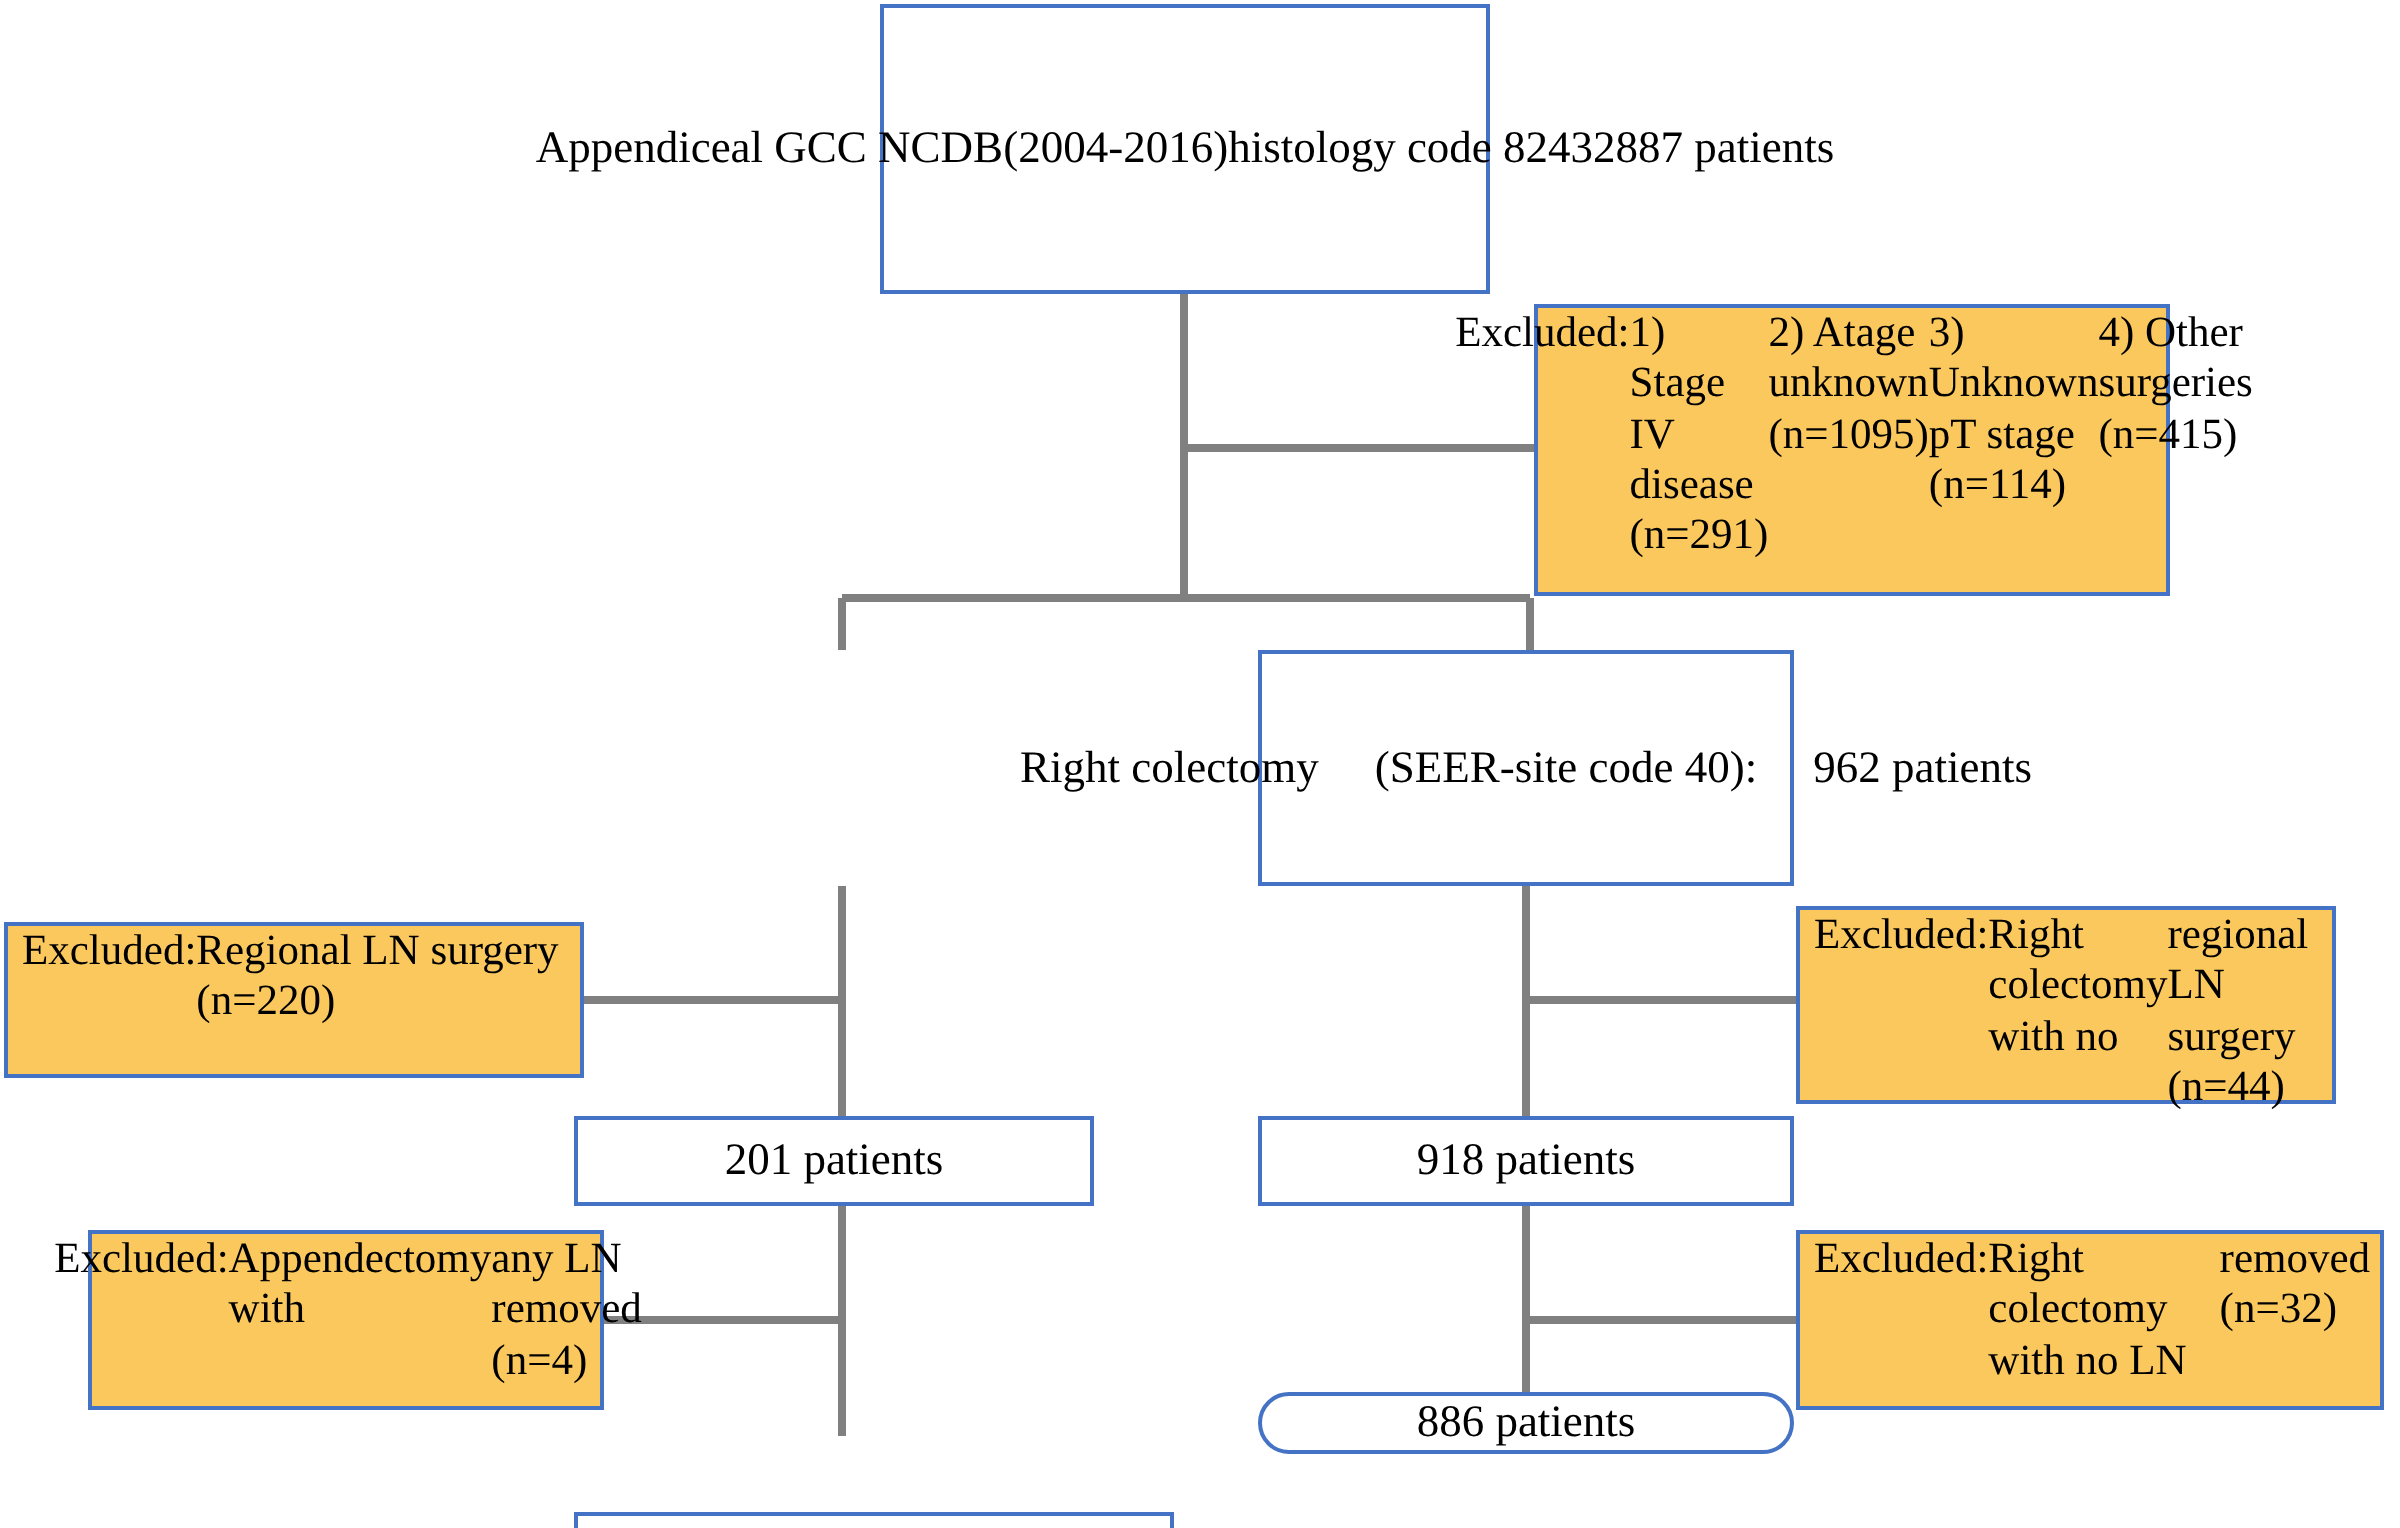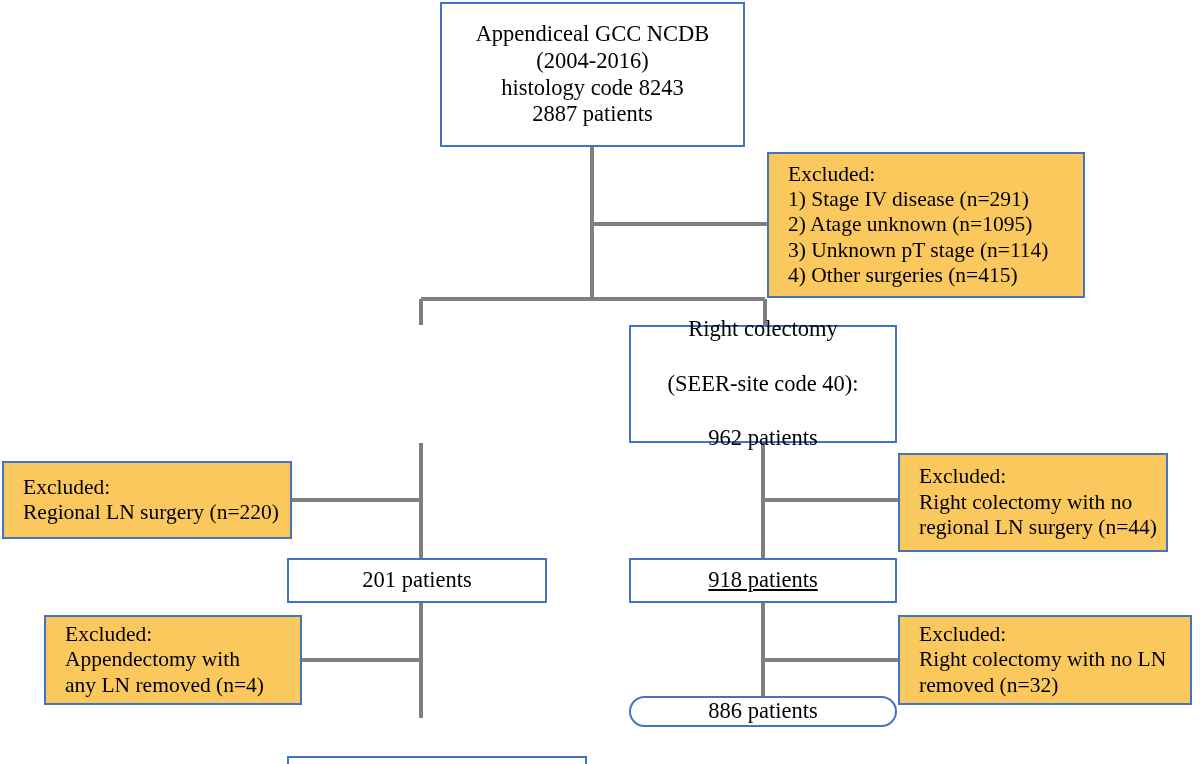--- a/index.html
+++ b/index.html
@@ -25,35 +25,35 @@
     top: 0;
     width: 1200px;
     height: 764px;
     pointer-events: none;
   }
   .node {
     position: absolute;
     box-sizing: border-box;
     border: 2px solid #4472c4;
     display: flex;
-    flex-direction: column;
+    flex-direction: row;
     justify-content: center;
     line-height: 1.18;
     z-index: 2;
   }
   .node.white {
     background: #ffffff;
     align-items: center;
     text-align: center;
   }
   .node.excluded {
     background: #fbc85e;
     align-items: flex-start;
     text-align: left;
-    padding-left: 19px;
+    padding-left: 7px;
     padding-right: 5px;
   }
   .node .line {
     display: block;
     white-space: nowrap;
   }
   .node.excluded .line {
     white-space: normal;
   }
   .fs-22 { font-size: 22.5px; }
@@ -119,21 +119,21 @@
   <div class="node excluded fs-21" style="left:898px; top:453px; width:270px; height:99px;">
     <span class="line">Excluded:</span>
     <span class="line">Right colectomy with no</span>
     <span class="line">regional LN surgery (n=44)</span>
   </div>
 
   <div class="node white fs-22" style="left:287px; top:558px; width:260px; height:45px;">
     <span class="line">201 patients</span>
   </div>
 
-  <div class="node white fs-22" style="left:629px; top:558px; width:268px; height:45px;text-decoration:underline;">
+  <div class="node white fs-22" style="left:629px; top:558px; width:268px; height:45px;">
     <span class="line">918 patients</span>
   </div>
 
   <div class="node excluded fs-21" style="left:44px; top:615px; width:258px; height:90px;">
     <span class="line">Excluded:</span>
     <span class="line">Appendectomy with</span>
     <span class="line">any LN removed (n=4)</span>
   </div>
 
   <div class="node excluded fs-21" style="left:898px; top:615px; width:294px; height:90px;">

